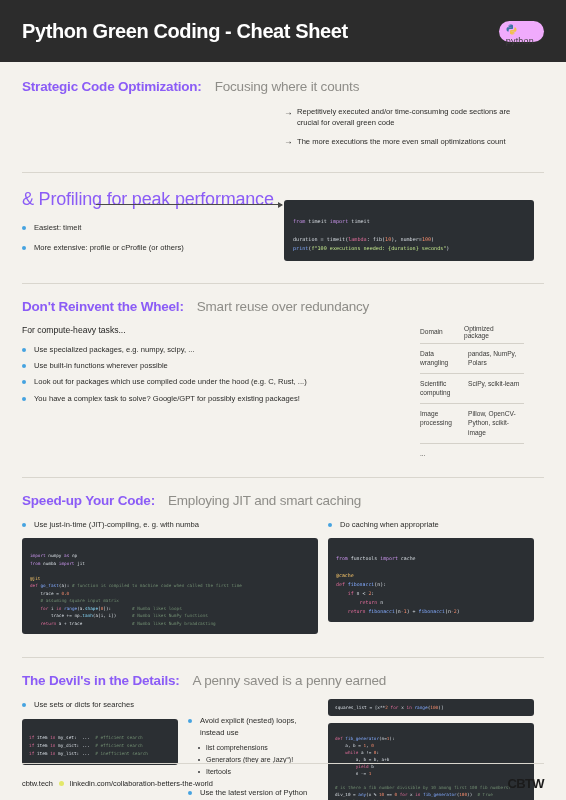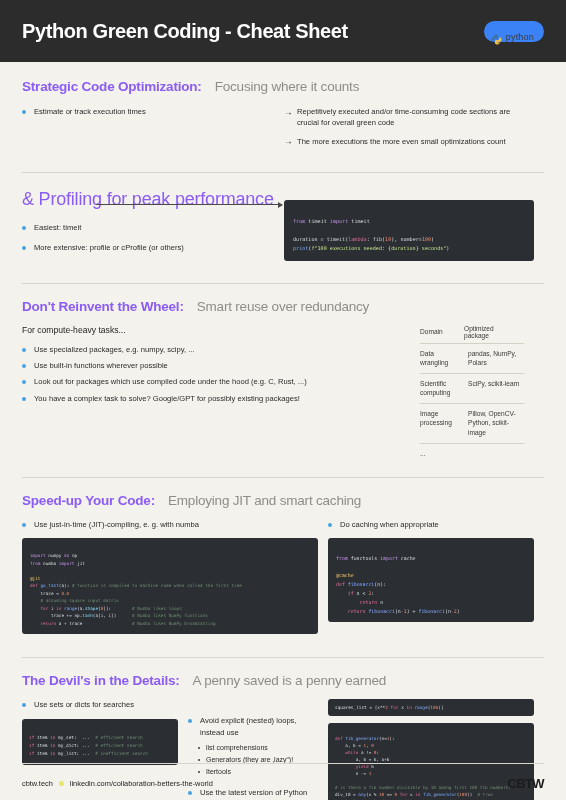--- a/index.html
+++ b/index.html
@@ -16,22 +16,22 @@
   .header {
     height: 62px; background: #2c2c2c;
     display: flex; align-items: center; justify-content: space-between;
     padding: 0 22px;
     gap: 8px;
   }
   .header-title {
     color: #ffffff; font-size: 20px; font-weight: bold; letter-spacing: -0.4px;
   }
   .py-badge {
-    background: #3b82f6; border-radius: 12px; height: 21px;
-    display: flex; align-items: flex-end; gap: 4px; padding: 0 10px 0 7px;
+    background: #f0abfc; border-radius: 12px; height: 21px;
+    display: flex; align-items: flex-start; gap: 4px; padding: 0 10px 0 7px; flex-direction: column;
   }
   .py-badge-label { font-size: 9px; color: #3b3b3b; letter-spacing: .2px; }
   .py-logo { width: 11px; height: 11px; display: block; }
 
   
   .section { padding: 0 22px; position: relative; }
   .sec-head { display: flex; align-items: baseline; gap: 5px; flex-wrap: wrap; }
   .sec-title { font-size: 13.5px; font-weight: bold; letter-spacing: -0.2px; color: #8b5cf6; }
   .sec-sub   { font-size: 13.5px; font-weight: normal; color: #8e8d88; letter-spacing: -0.2px; margin-left: 8px; }
 
@@ -129,21 +129,20 @@
     </div>
   </div>
 
   <div class="section" style="padding-top:17px;">
     <div class="sec-head">
       <span class="sec-title">Strategic Code Optimization:</span>
       <span class="sec-sub">Focusing where it counts</span>
     </div>
     <div style="display:flex; gap:0; margin-top:12px;">
       <ul class="bul" style="width:262px;">
-        <li>Estimate or track execution times</li>
       </ul>
       <ul class="arr" style="width:240px;">
         <li>Repetitively executed and/or time-consuming code sections are crucial for overall green code</li>
         <li>The more executions the more even small optimizations count</li>
       </ul>
     </div>
   </div>
 
   <div class="hr" style="margin-top:18px;"></div>
 

